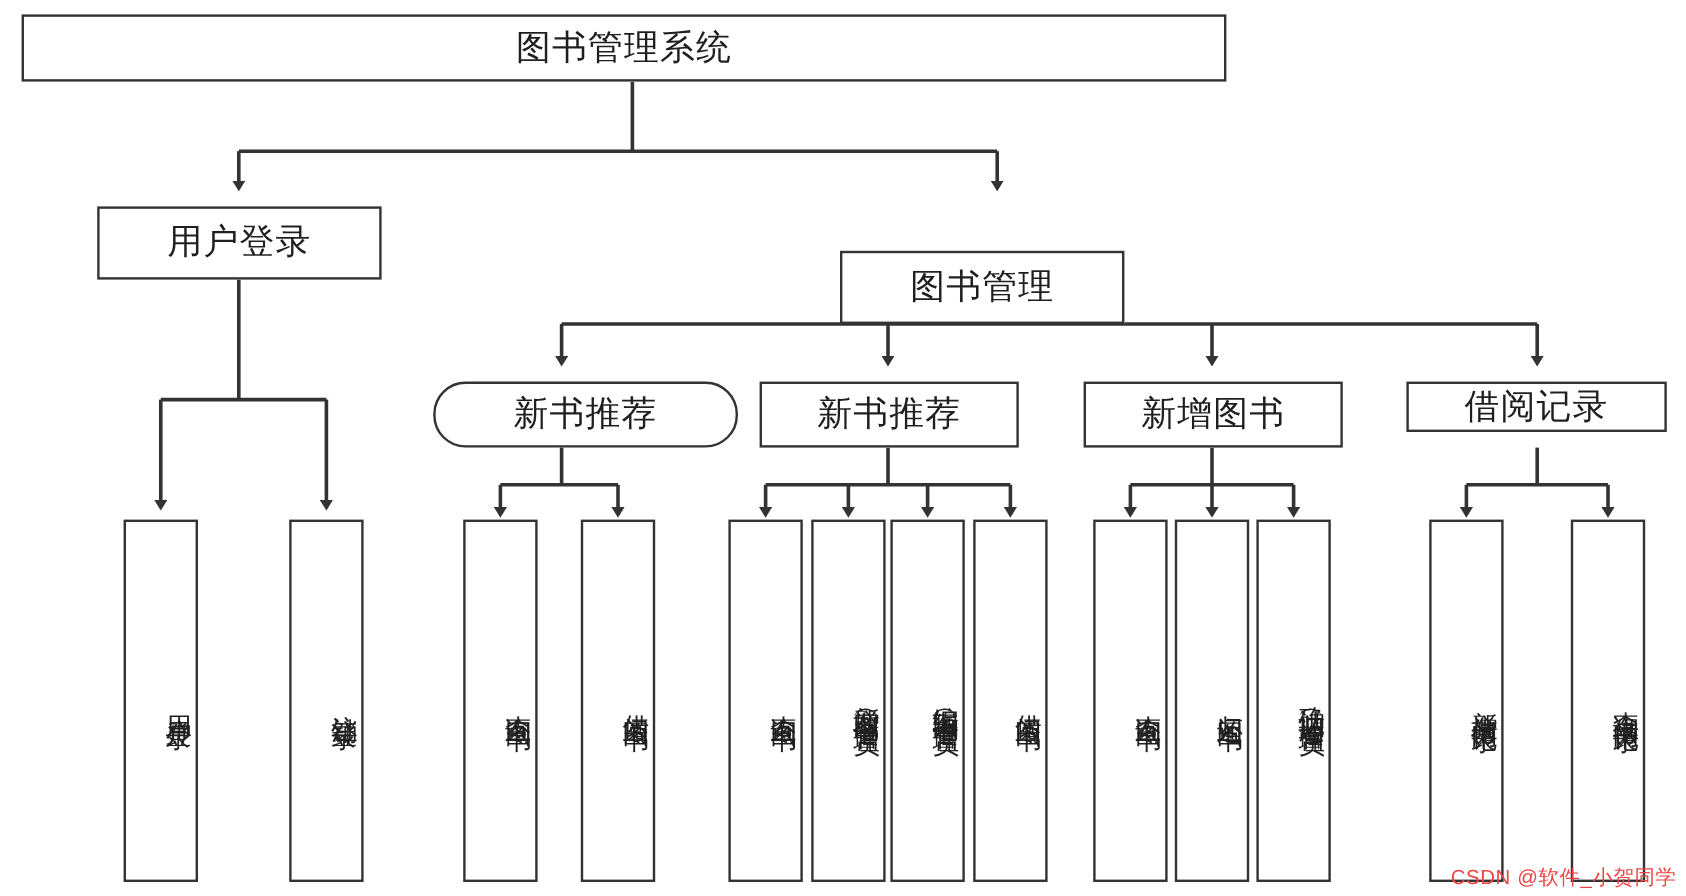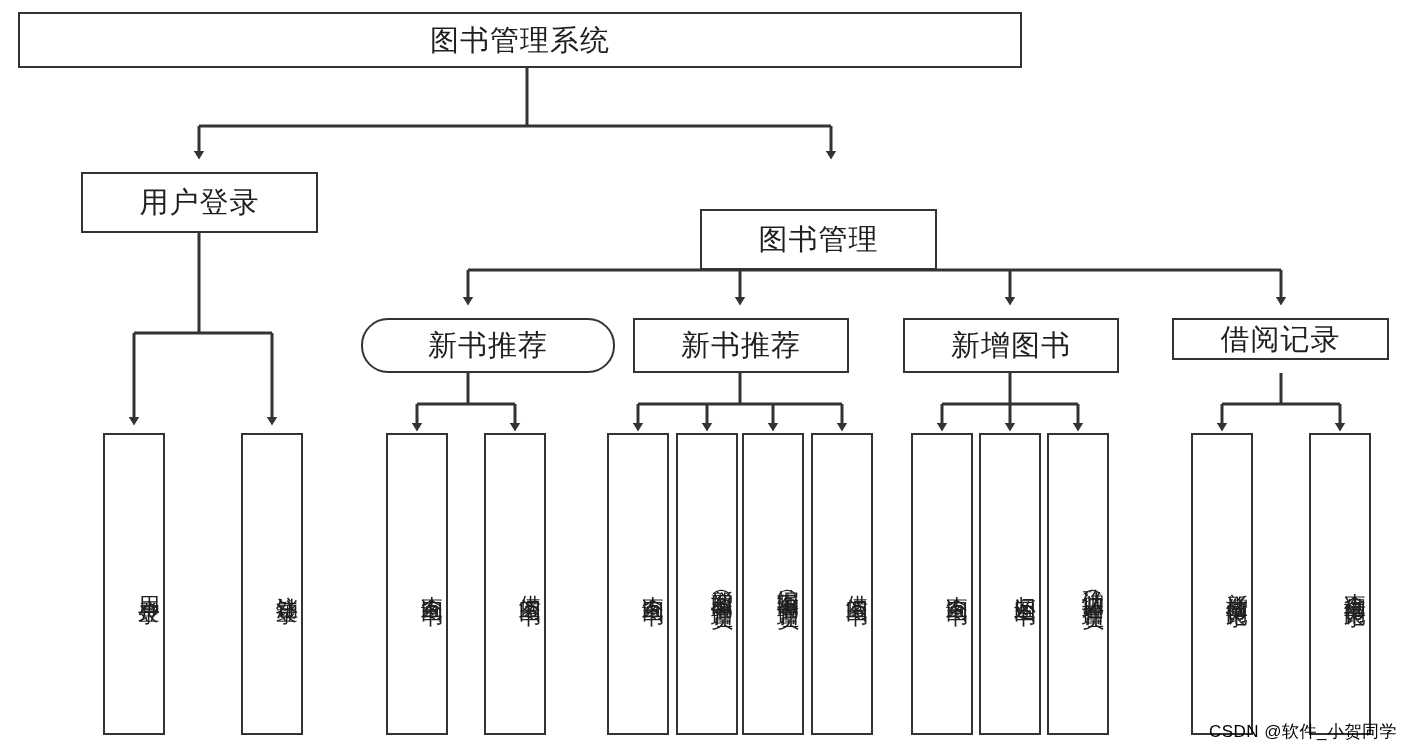--- a/index.html
+++ b/index.html
@@ -63,21 +63,21 @@
   }
   .node.horiz .nlabel {
     display: block;
     white-space: nowrap;
   }
   #watermark {
     position: absolute;
     right: 8px;
     bottom: 4px;
     font-size: 17px;
-    color: #000000;
+    color: #ef4444;
     letter-spacing: 0.5px;
     z-index: 5;
     white-space: nowrap;
   }
 </style>
 </head>
 <body>
 
 <div id="canvas">
 

